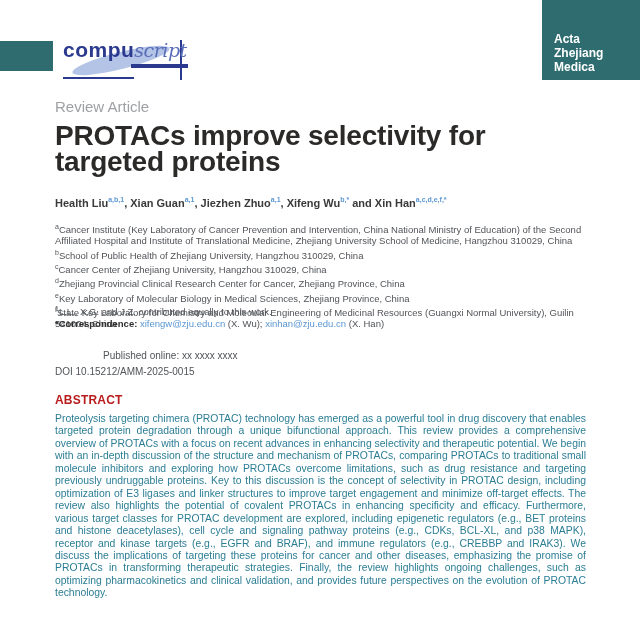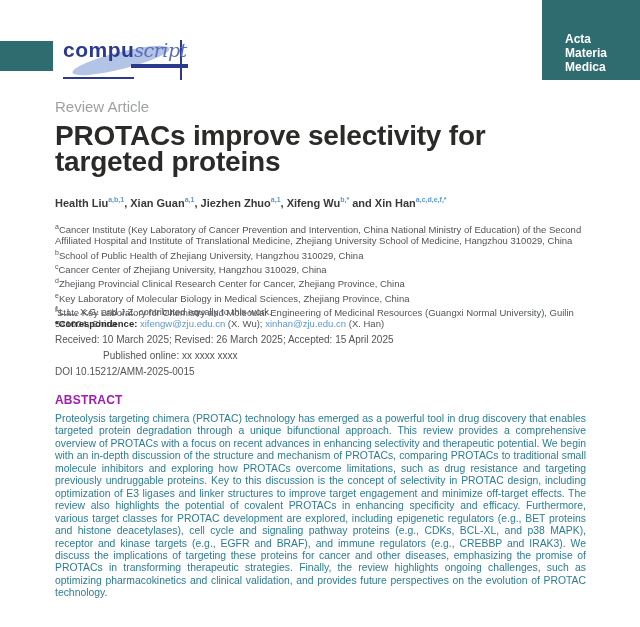--- a/index.html
+++ b/index.html
@@ -38,21 +38,21 @@
     position: absolute; left: 68px; top: 28px; width: 57px; height: 4px;
     background: #2b3a8f;
   }
   .logo-stroke {
     position: absolute; left: 117px; top: 4px; width: 1.5px; height: 40px;
     background: #2b3a8f;
   }
   .journal-badge {
     position: absolute; left: 542px; top: 0; width: 98px; height: 80px;
     background: #2e6c70; color: #ffffff;
-    padding: 32px 0 0 23px;
+    padding: 32px 0 0 12px;
     font-weight: bold; font-size: 12px; line-height: 14px;
   }
 
   
   .type-label {
     position: absolute; left: 55px; top: 98px;
     font-size: 15px; font-weight: normal; color: #9ea0a3;
   }
   .title {
     position: absolute; left: 55px; top: 123px; width: 510px;
@@ -90,21 +90,21 @@
     font-size: 10px; color: #515458; margin-left: 48px;
   }
   .doi {
     position: absolute; left: 55px; top: 366px; width: 530px;
     font-size: 10px; color: #515458;
   }
 
   
   .abstract-heading {
     position: absolute; left: 55px; top: 393px;
-    font-size: 12px; font-weight: bold; color: #a21caf; letter-spacing: 0.2px;
+    font-size: 12px; font-weight: bold; color: #b91c1c; letter-spacing: 0.2px;
   }
   .abstract-text {
     position: absolute; left: 55px; top: 413px; width: 531px;
     font-size: 10.4px; line-height: 12.45px; color: #2b7d94;
     text-align: justify;
   }
   .keywords {
     position: absolute; left: 55px; top: 607px; width: 531px;
     font-size: 10.4px; color: #2b7d94;
   }
@@ -119,21 +119,21 @@
 
   <div class="logo">
     <div class="logo-ellipse"></div>
     <div class="logo-bar"></div>
     <div class="logo-stroke"></div>
     <div class="logo-word"><span class="logo-compu">compu</span><span class="logo-script">script</span></div>
   </div>
 
   <div class="journal-badge">
     <div>Acta</div>
-    <div>Materia</div>
+    <div>Zhejiang</div>
     <div>Medica</div>
   </div>
 
   <div class="type-label">Review Article</div>
   <h1 class="title">PROTACs improve selectivity for targeted proteins</h1>
 
   <div class="authors" id="authors"><span>Health Liu</span><sup>a,b,1</sup><span>, </span><span>Xian Guan</span><sup>a,1</sup><span>, </span><span>Jiezhen Zhuo</span><sup>a,1</sup><span>, </span><span>Xifeng Wu</span><sup>b,*</sup><span> and </span><span>Xin Han</span><sup>a,c,d,e,f,*</sup></div>
 
   <div class="affiliations" id="affiliations">
       <div class="aff-line"><sup>a</sup><span>Cancer Institute (Key Laboratory of Cancer Prevention and Intervention, China National Ministry of Education) of the Second Affiliated Hospital and Institute of Translational Medicine, Zhejiang University School of Medicine, Hangzhou 310029, China</span></div>
@@ -141,21 +141,20 @@
       <div class="aff-line"><sup>c</sup><span>Cancer Center of Zhejiang University, Hangzhou 310029, China</span></div>
       <div class="aff-line"><sup>d</sup><span>Zhejiang Provincial Clinical Research Center for Cancer, Zhejiang Province, China</span></div>
       <div class="aff-line"><sup>e</sup><span>Key Laboratory of Molecular Biology in Medical Sciences, Zhejiang Province, China</span></div>
       <div class="aff-line"><sup>f</sup><span>State Key Laboratory for Chemistry and Molecular Engineering of Medicinal Resources (Guangxi Normal University), Guilin 541004, China</span></div>
     </div>
 
   <div class="note-equal"><sup>1</sup><span>L.L., X.G. and J.Z. contributed equally to this work.</span></div>
 
   <div class="correspondence" id="correspondence"><span class="label">*Correspondence:</span><span> </span><a href="#">xifengw@zju.edu.cn</a><span> (X. Wu); </span><a href="#">xinhan@zju.edu.cn</a><span> (X. Han)</span></div>
 
-  <div class="dates">Received: 10 March 2025; Revised: 26 March 2025; Accepted: 15 April 2025</div>
   <div class="published">Published online: xx xxxx xxxx</div>
   <div class="doi">DOI 10.15212/AMM-2025-0015</div>
 
   <div class="abstract-heading">ABSTRACT</div>
   <div class="abstract-text">Proteolysis targeting chimera (PROTAC) technology has emerged as a powerful tool in drug discovery that enables targeted protein degradation through a unique bifunctional approach. This review provides a comprehensive overview of PROTACs with a focus on recent advances in enhancing selectivity and therapeutic potential. We begin with an in-depth discussion of the structure and mechanism of PROTACs, comparing PROTACs to traditional small molecule inhibitors and exploring how PROTACs overcome limitations, such as drug resistance and targeting previously undruggable proteins. Key to this discussion is the concept of selectivity in PROTAC design, including optimization of E3 ligases and linker structures to improve target engagement and minimize off-target effects. The review also highlights the potential of covalent PROTACs in enhancing specificity and efficacy. Furthermore, various target classes for PROTAC development are explored, including epigenetic regulators (e.g., BET proteins and histone deacetylases), cell cycle and signaling pathway proteins (e.g., CDKs, BCL-XL, and p38 MAPK), receptor and kinase targets (e.g., EGFR and BRAF), and immune regulators (e.g., CREBBP and IRAK3). We discuss the implications of targeting these proteins for cancer and other diseases, emphasizing the promise of PROTACs in transforming therapeutic strategies. Finally, the review highlights ongoing challenges, such as optimizing pharmacokinetics and clinical validation, and provides future perspectives on the evolution of PROTAC technology.</div>
 
 
 </div>
 
 </body></html>

